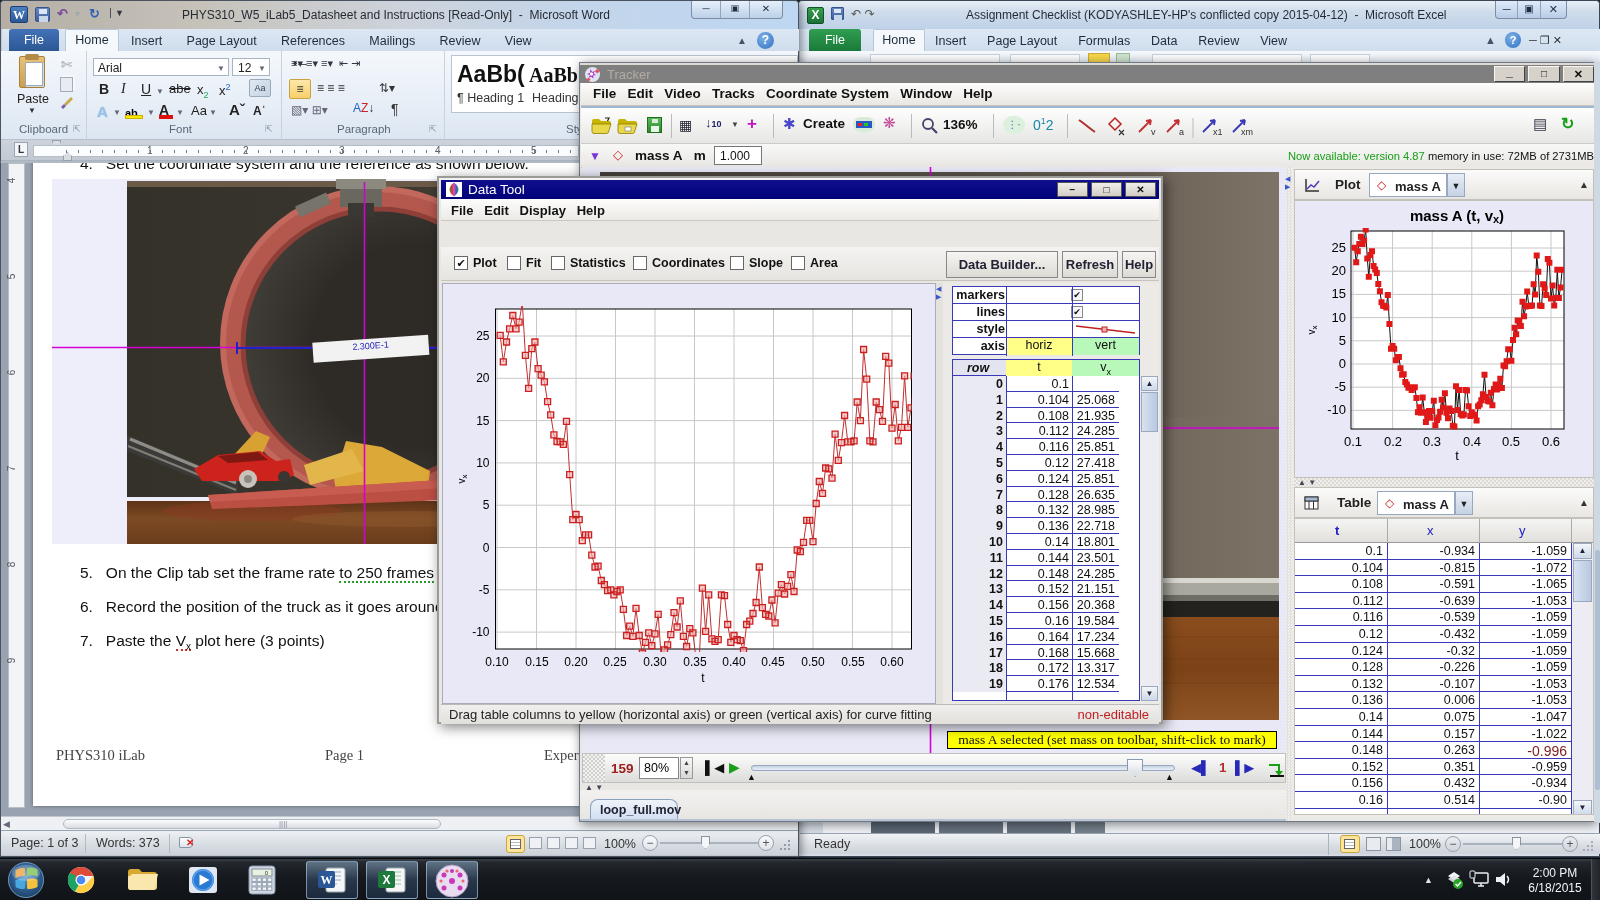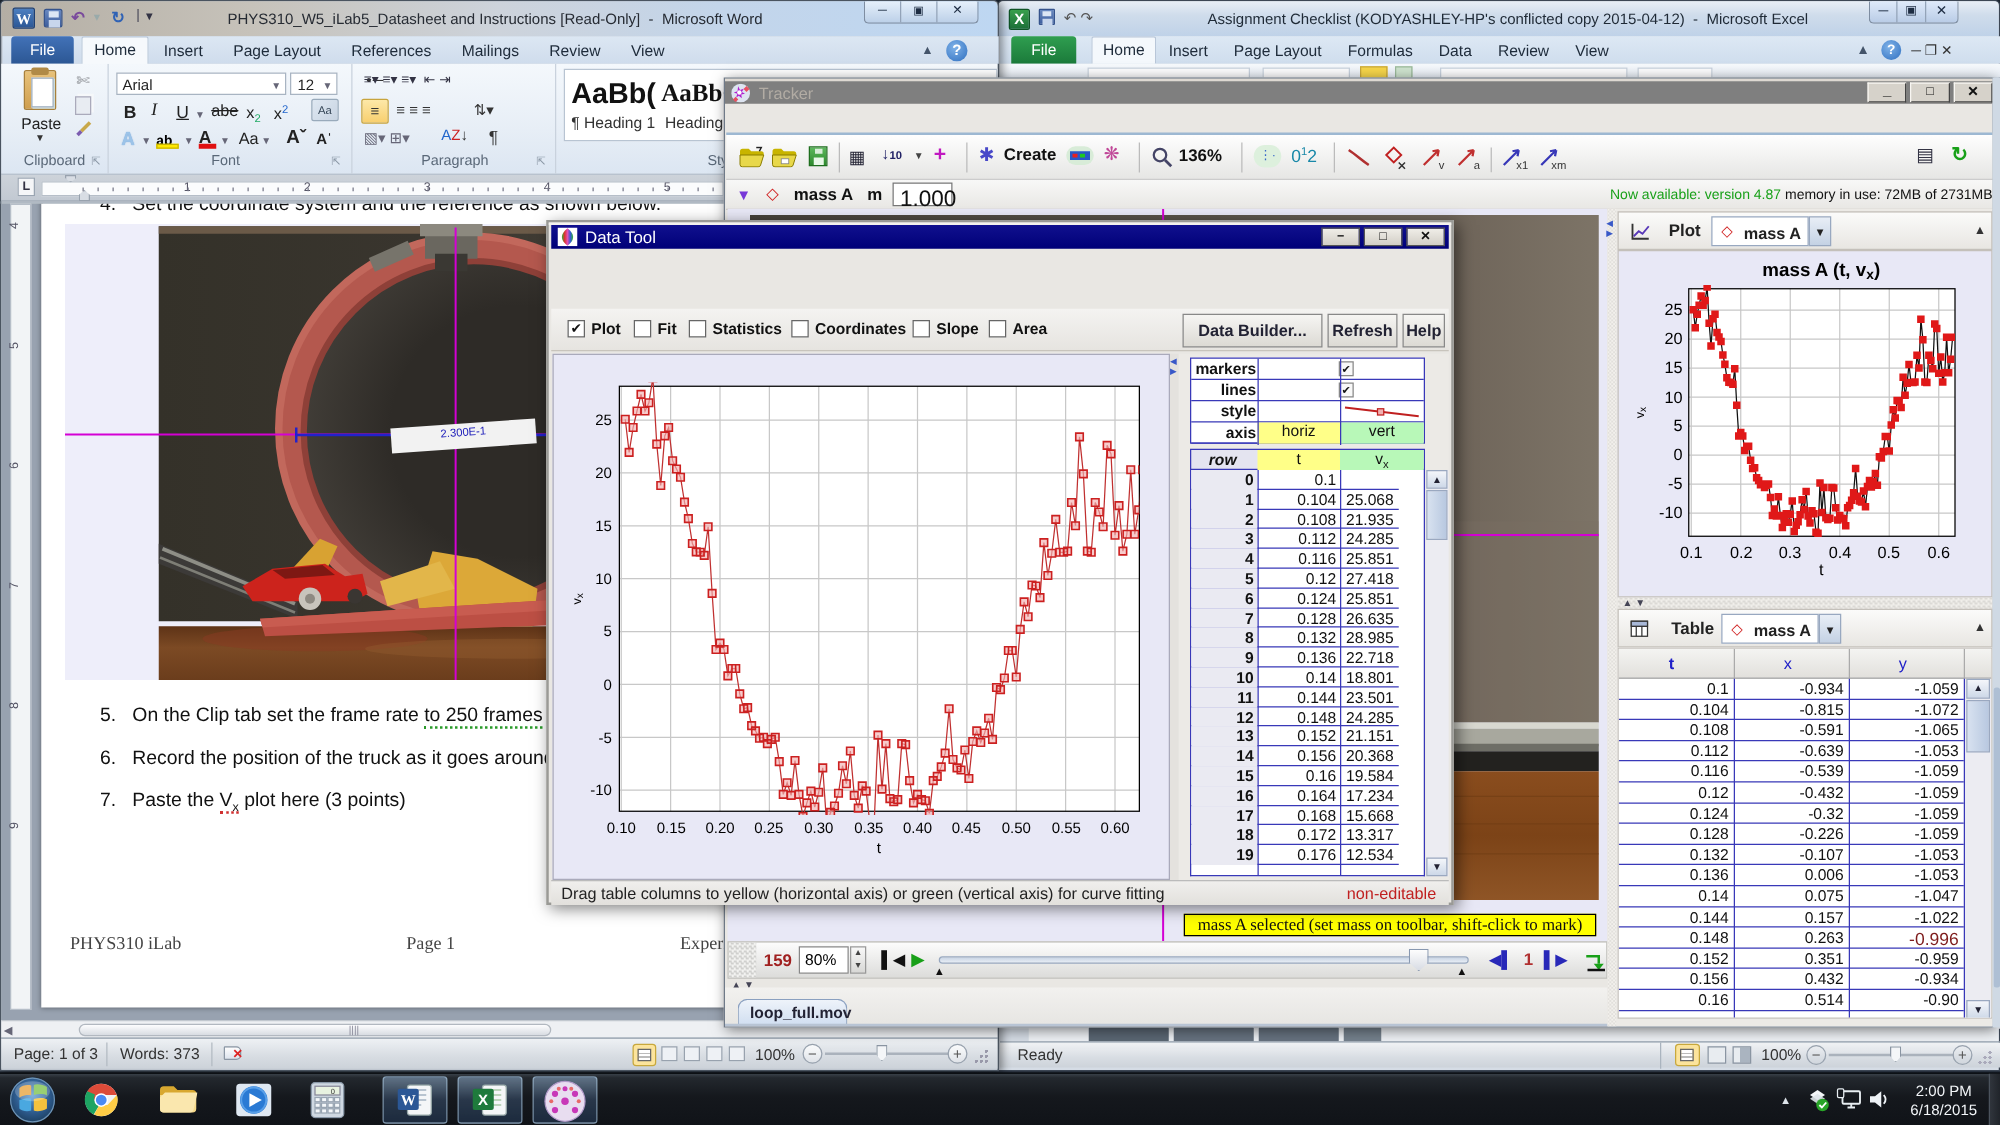--- a/index.html
+++ b/index.html
@@ -327,20 +327,23 @@
       <circle cx="6.5" cy="7" r="1.8" fill="#fff"></circle>
       <rect x="10.5" y="2.5" width="3.4" height="3.4" fill="#e85060" transform="rotate(45 12.2 4.2)"></rect>
       <rect x="2" y="11" width="3" height="3" fill="#e85060" transform="rotate(45 3.5 12.5)"></rect>
     </svg>
  <div class="tx" style="left:27px;top:4px;font-size:13px;color:#b2aca4">Tracker</div>
  <div class="ab" style="left:914px;top:3px;width:100px;height:16px;display:flex;gap:3px">
   <div style="flex:1;background:#d6d2ca;border:1px solid #444;border-top-color:#f8f6f2;border-left-color:#f8f6f2;font-size:12px;line-height:11px;text-align:center;color:#111;font-weight:bold">_</div>
   <div style="flex:1;background:#d6d2ca;border:1px solid #444;border-top-color:#f8f6f2;border-left-color:#f8f6f2;font-size:10px;line-height:14px;text-align:center;color:#111;font-weight:bold">□</div>
   <div style="flex:1;background:#d6d2ca;border:1px solid #444;border-top-color:#f8f6f2;border-left-color:#f8f6f2;font-size:11px;line-height:14px;text-align:center;color:#111;font-weight:bold">✕</div>
  </div>
+ <div class="ab" style="left:1px;top:20px;width:1013px;height:23px;background:linear-gradient(180deg,#fdfdfc,#e9e7e2);border-bottom:1px solid #c8c4bc">
+  <div class="tx" style="left:12px;top:3px;font-size:13.5px;font-weight:bold;color:#111">File&nbsp;&nbsp;&nbsp;Edit&nbsp;&nbsp;&nbsp;Video&nbsp;&nbsp;&nbsp;Tracks&nbsp;&nbsp;&nbsp;Coordinate System&nbsp;&nbsp;&nbsp;Window&nbsp;&nbsp;&nbsp;Help</div>
+ </div>
  <div class="ab" style="left:1px;top:43px;width:1013px;height:38px;background:linear-gradient(180deg,#fefefe,#e6e6e4);border-top:2px solid #9db8d2;border-bottom:1px solid #ccc">
   <svg class="ab" style="left:10px;top:9px" width="22" height="17">
         <path d="M1 4 q0 -2 2 -2 h5 l2 2 h8 q2 0 2 2 v1 H1 Z" fill="#c8b400"></path>
         <path d="M1 7 h19 l-2.5 8 q-0.4 1.5 -2 1.5 H3 q-2 0 -2 -2 Z" fill="#e8d84a" stroke="#8a7c00" stroke-width="0.8"></path>
         <path d="M14 1 l4 0 l-1.5 3" stroke="#222" stroke-width="1.2" fill="none"></path>
       </svg>
   <svg class="ab" style="left:36px;top:9px" width="22" height="17">
         <path d="M1 4 q0 -2 2 -2 h5 l2 2 h8 q2 0 2 2 v1 H1 Z" fill="#c8b400"></path>
         <path d="M1 7 h19 l-2.5 8 q-0.4 1.5 -2 1.5 H3 q-2 0 -2 -2 Z" fill="#e8d84a" stroke="#8a7c00" stroke-width="0.8"></path>
         <rect x="8" y="10" width="6" height="4" fill="#fff" stroke="#888" stroke-width="0.7"></rect>
@@ -388,21 +391,21 @@
     <text x="166" y="19" font-size="9" fill="#333">xm</text>
   </svg>
   <div class="tx" style="left:952px;top:7px;font-size:15px;color:#334">▤</div>
   <div class="tx" style="left:980px;top:6px;font-size:16px;color:#18a018;font-weight:bold">↻</div>
  </div>
  <div class="ab" style="left:1px;top:81px;width:1013px;height:24px;background:linear-gradient(180deg,#f8f8f7,#e8e7e4);border-bottom:1px solid #c8c4bc">
   <div class="tx" style="left:8px;top:5px;font-size:12px;color:#7838d8">▼</div>
   <div class="tx" style="left:32px;top:3px;font-size:13px;color:#d02020">◇</div>
   <div class="tx" style="left:54px;top:4px;font-size:13.5px;font-weight:bold;color:#111">mass A&nbsp;&nbsp;&nbsp;m</div>
   <div class="ab" style="left:133px;top:2px;width:48px;height:19px;background:#fff;border:1px solid #777">
-        <span class="tx" style="left:5px;top:2px;font-size:18px;color:#111">1.000</span>
+        <span class="tx" style="left:5px;top:2px;font-size:12px;color:#111">1.000</span>
       </div>
   <div class="tx" style="left:707px;top:6px;font-size:11.2px;color:#18a018">Now available: version 4.87</div>
   <div class="tx" style="left:847px;top:6px;font-size:11.2px;color:#111">memory in use: 72MB of 2731MB</div>
  </div>
 </div>
 <div class="ab" style="left:582px;top:167px;width:704px;height:586px;background:#e8e8f6;overflow:hidden">
     <svg width="704" height="586" style="position:absolute;left:0;top:0">
       <defs>
         <linearGradient id="twall" x1="0" y1="0" x2="1" y2="0">
           <stop offset="0" stop-color="#46413a"></stop>
@@ -636,20 +639,23 @@
             <stop offset="0.75" stop-color="#3858d8"></stop>
             <stop offset="1" stop-color="#30b030"></stop>
           </linearGradient>
         </defs>
         <path d="M8 0.5 C11 3,12.5 5,12.5 7.5 C12.5 10,11 12,8 14.5 C5 12,3.5 10,3.5 7.5 C3.5 5,5 3,8 0.5 Z" fill="url(#lens)"></path>
       </svg>
       <span class="tx" style="left:27px;top:2px;font-size:13.5px;color:#fff">Data Tool</span>
       <div class="ab" style="left:616px;top:2px;width:31px;height:15px;background:linear-gradient(180deg,#f0eee8,#d2cec6);border:1px solid #555;text-align:center;font-size:10px;line-height:13px;color:#111;font-weight:bold">−</div>
       <div class="ab" style="left:650px;top:2px;width:31px;height:15px;background:linear-gradient(180deg,#f0eee8,#d2cec6);border:1px solid #555;text-align:center;font-size:10px;line-height:13px;color:#111;font-weight:bold">□</div>
       <div class="ab" style="left:684px;top:2px;width:31px;height:15px;background:linear-gradient(180deg,#f0eee8,#d2cec6);border:1px solid #555;text-align:center;font-size:10px;line-height:13px;color:#111;font-weight:bold">✕</div>
+    </div>
+    <div class="ab" style="left:2px;top:21px;width:718px;height:22px;background:linear-gradient(180deg,#fcfcfb,#eceae6);border-bottom:1px solid #ccc8c0">
+      <span class="tx" style="left:10px;top:4px;font-size:13px;font-weight:bold;color:#111">File&nbsp;&nbsp;&nbsp;Edit&nbsp;&nbsp;&nbsp;Display&nbsp;&nbsp;&nbsp;Help</span>
     </div>
     <div class="ab" style="left:2px;top:69px;width:718px;height:34px;background:linear-gradient(180deg,#f4f3f1,#e6e4e0);border-bottom:1px solid #c8c4bc">
       <div class="ab" style="left:13px;top:9px;width:14px;height:14px;background:#fff;border:1px solid #666;font-size:11px;line-height:13px;text-align:center;color:#111">✔</div>
       <span class="tx" style="left:32px;top:9px;font-size:12.5px;font-weight:bold;color:#111">Plot</span>
       <div class="ab" style="left:66px;top:9px;width:14px;height:14px;background:#fff;border:1px solid #666;font-size:11px;line-height:13px;text-align:center;color:#111"></div>
       <span class="tx" style="left:85px;top:9px;font-size:12.5px;font-weight:bold;color:#111">Fit</span>
       <div class="ab" style="left:110px;top:9px;width:14px;height:14px;background:#fff;border:1px solid #666;font-size:11px;line-height:13px;text-align:center;color:#111"></div>
       <span class="tx" style="left:129px;top:9px;font-size:12.5px;font-weight:bold;color:#111">Statistics</span>
       <div class="ab" style="left:192px;top:9px;width:14px;height:14px;background:#fff;border:1px solid #666;font-size:11px;line-height:13px;text-align:center;color:#111"></div>
       <span class="tx" style="left:211px;top:9px;font-size:12.5px;font-weight:bold;color:#111">Coordinates</span>

